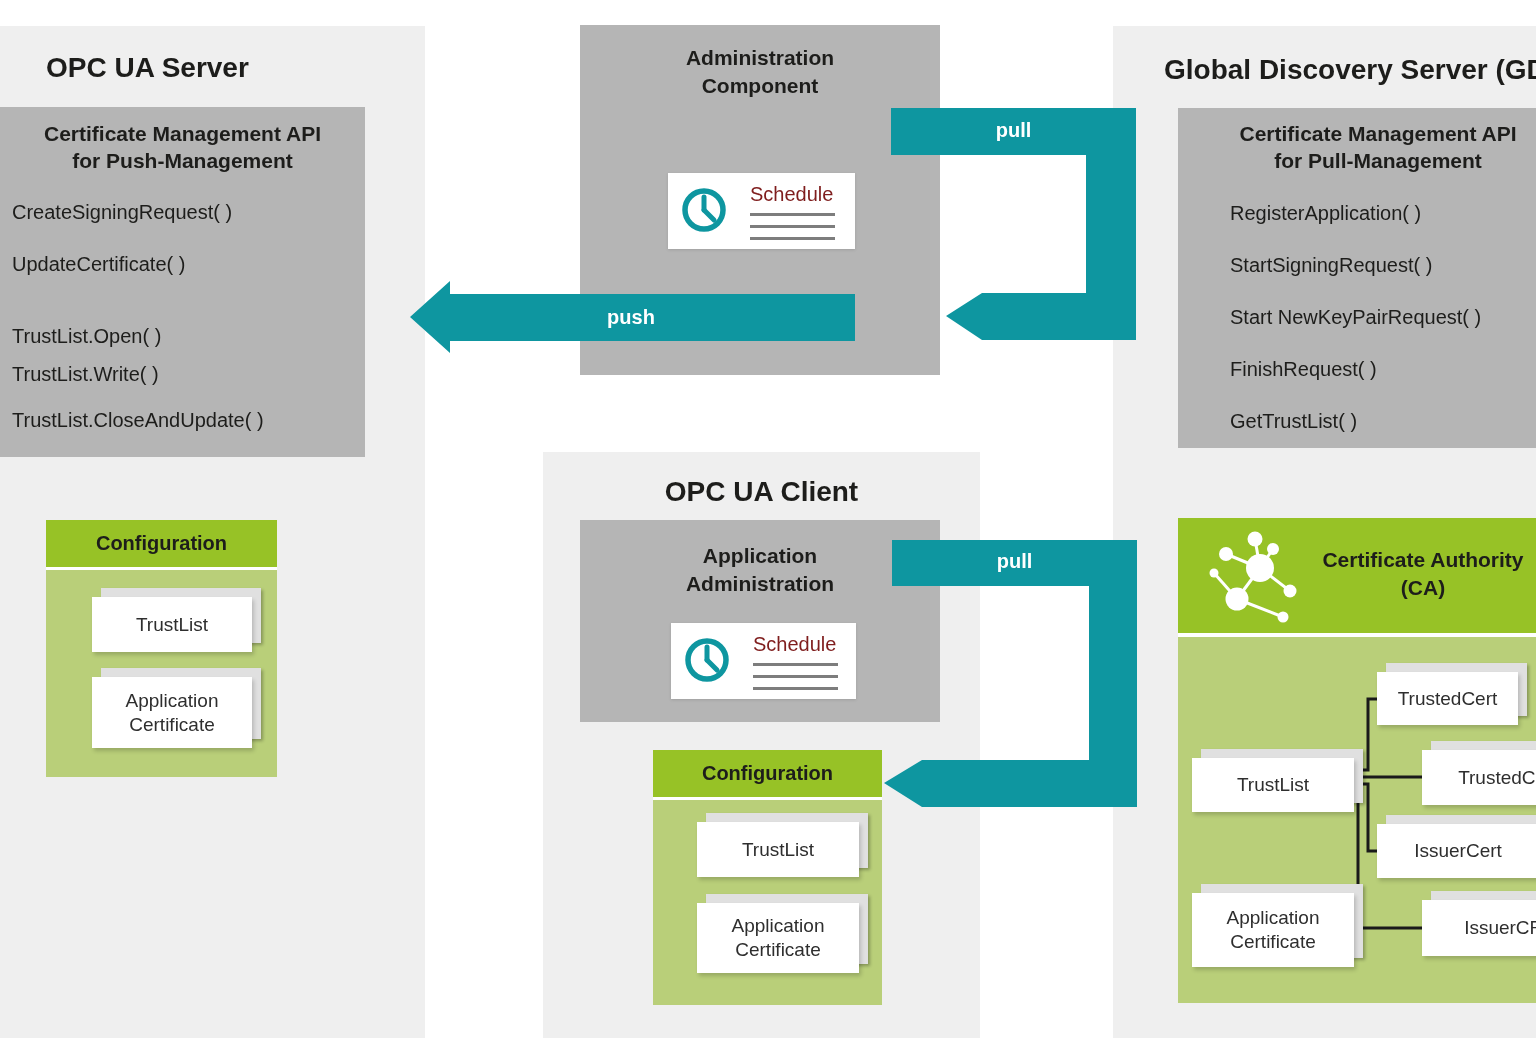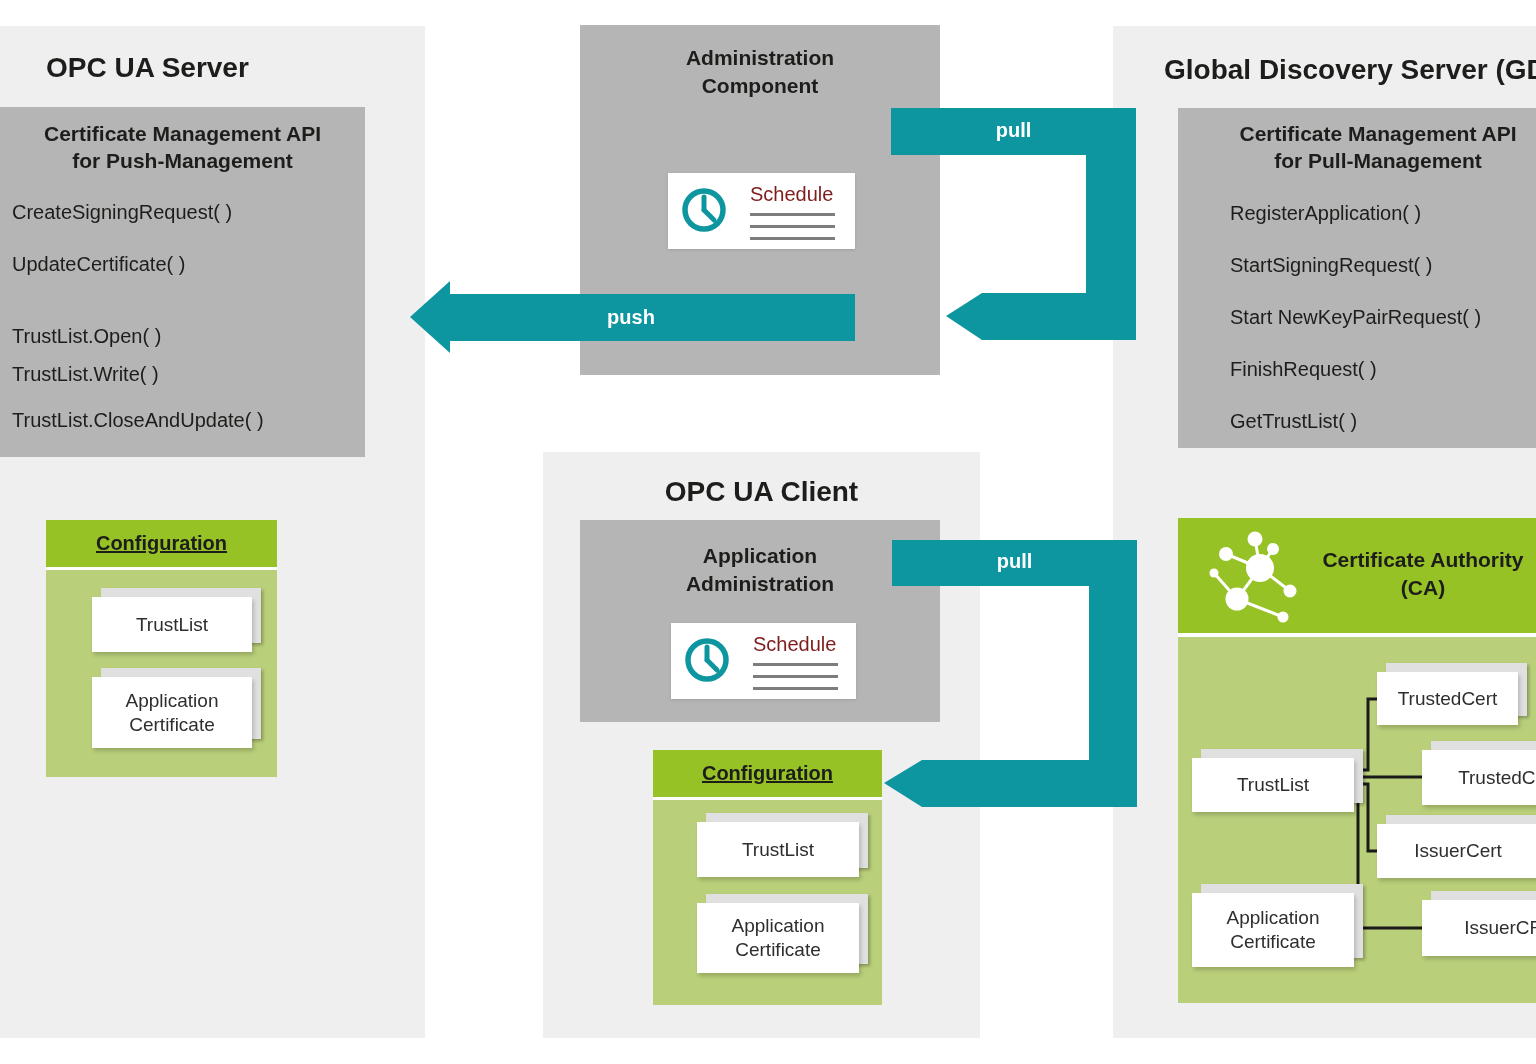--- a/index.html
+++ b/index.html
@@ -21,21 +21,21 @@
   }
   .abs{position:absolute;}
   .panel{position:absolute;background:var(--panel_gray);}
   .sec-title{position:absolute;font-size:28px;font-weight:bold;color:var(--text_dark);}
   .graybox{position:absolute;background:var(--box_gray);}
   .gb-header{position:absolute;left:0;right:0;text-align:center;font-weight:bold;font-size:21px;line-height:27px;}
   .method{position:absolute;font-size:20px;line-height:26px;white-space:nowrap;}
   
   .config{position:absolute;}
   .cfg-header{position:absolute;left:0;right:0;top:0;height:47px;background:var(--green_header);
-    display:flex;align-items:center;justify-content:center;font-weight:bold;font-size:20px;text-decoration:underline;}
+    display:flex;align-items:center;justify-content:center;font-weight:bold;font-size:20px;}
   .cfg-div{position:absolute;left:0;right:0;top:47px;height:3px;background:#fff;}
   .cfg-body{position:absolute;left:0;right:0;top:50px;bottom:0;background:var(--green_body);}
   
   .scard{position:absolute;padding-left:32px;}
   .scard .back{position:absolute;left:0;top:0;right:0;bottom:0;transform:translate(9px,-9px);
     background:var(--back_card);box-shadow:2px 2px 3px rgba(0,0,0,.28);}
   .scard .face{position:absolute;left:0;top:0;right:0;bottom:0;background:#fff;
     box-shadow:2px 3px 4px rgba(0,0,0,.18);
     display:flex;align-items:center;justify-content:center;text-align:center;
     font-size:19px;line-height:24px;color:var(--card_text);}

